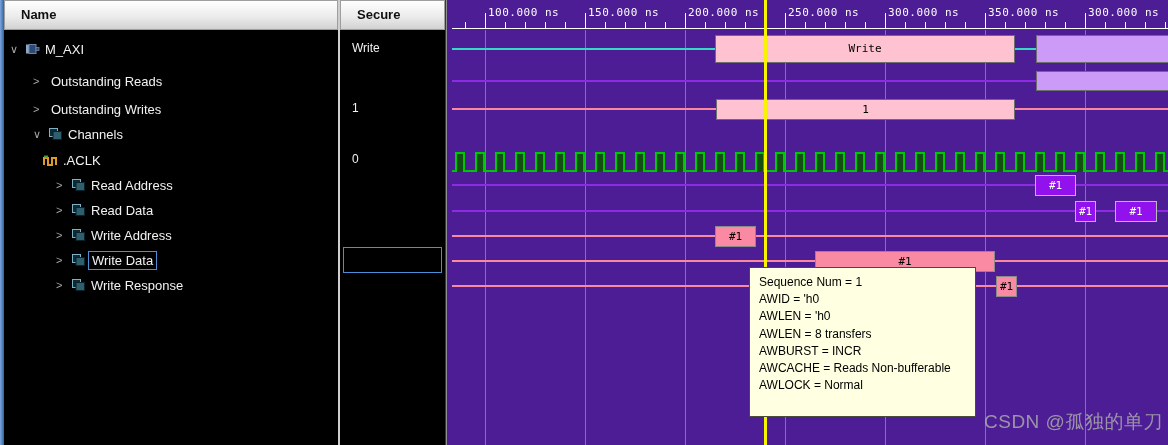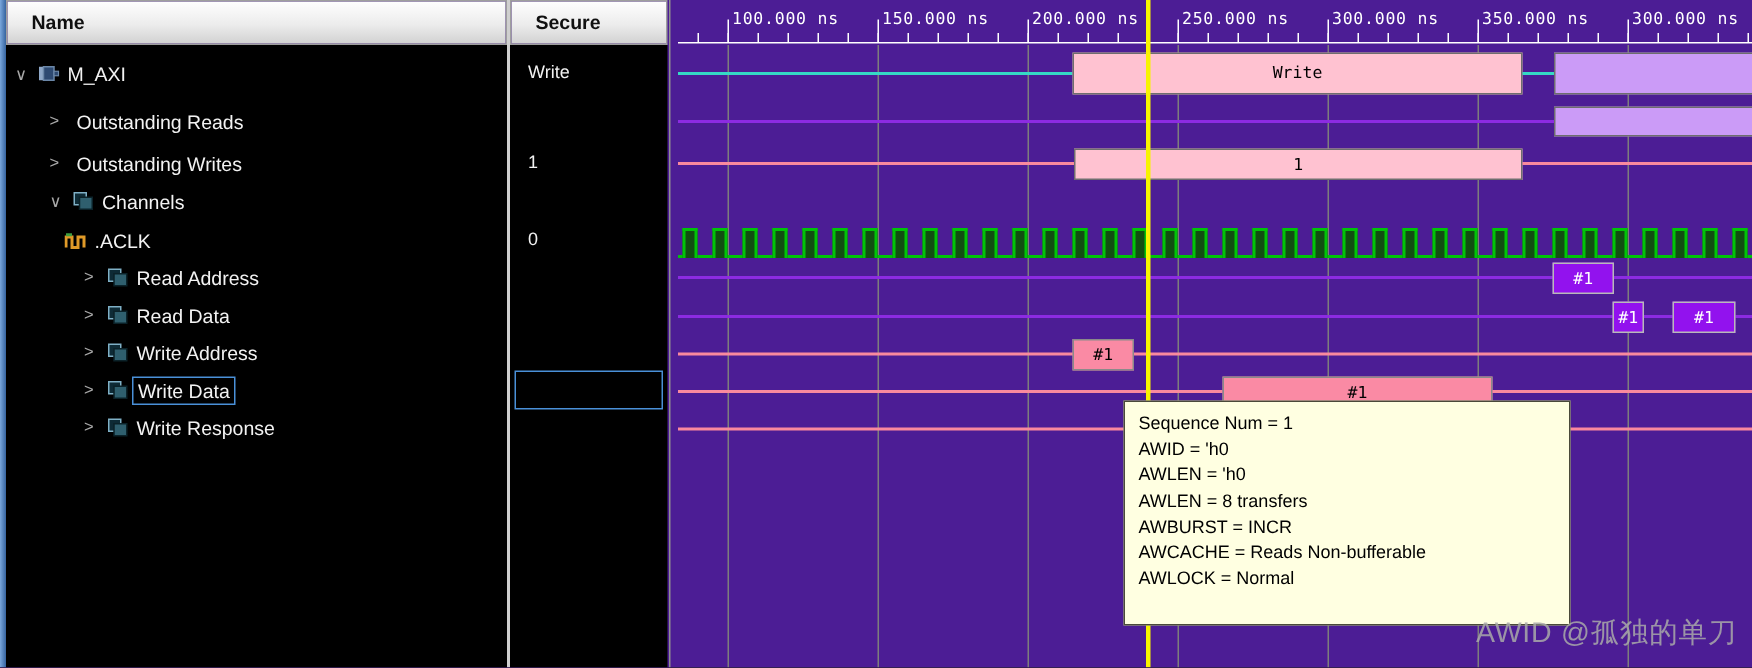--- a/index.html
+++ b/index.html
@@ -260,24 +260,24 @@
         <span class="tree-label">Write Response</span>
       </div>
     </div>
   <div id="value-layer">
       <div class="val-text" style="top: 41px;">Write</div>
       <div class="val-text" style="top: 101px;">1</div>
       <div class="val-text" style="top: 152px;">0</div>
       <div class="val-box" style="top: 247px;"></div>
     </div>
 
-  <div class="tooltip" id="tooltip" style="left: 749px; top: 267px; width: 298px; height: 150px;">
+  <div class="tooltip" id="tooltip" style="left: 749px; top: 267px; width: 227px; height: 150px;">
       <div>Sequence Num = 1</div>
       <div>AWID = 'h0</div>
       <div>AWLEN = 'h0</div>
       <div>AWLEN = 8 transfers</div>
       <div>AWBURST = INCR</div>
       <div>AWCACHE = Reads Non-bufferable</div>
       <div>AWLOCK = Normal</div>
     </div>
 
-  <div class="watermark" style="left:984px;top:409px;">AWID @孤独的单刀</div>
+  <div class="watermark" style="left:984px;top:409px;">CSDN @孤独的单刀</div>
 </div>
 
 </body></html>

